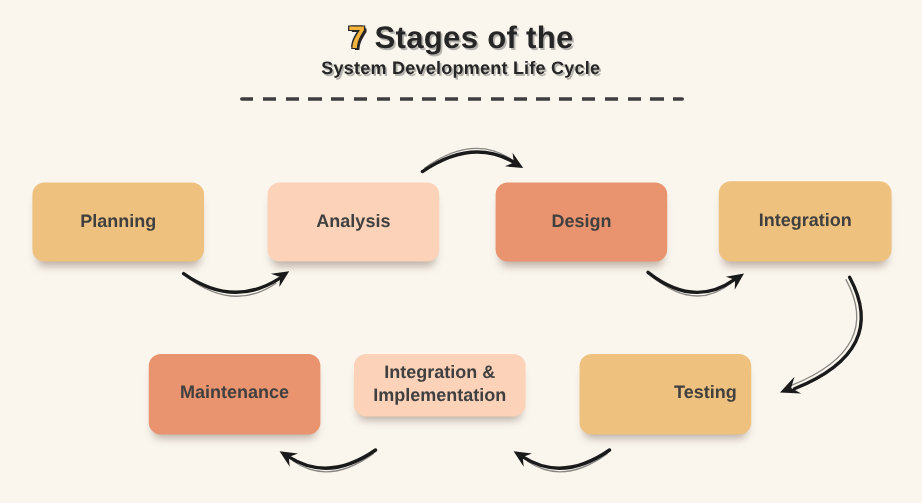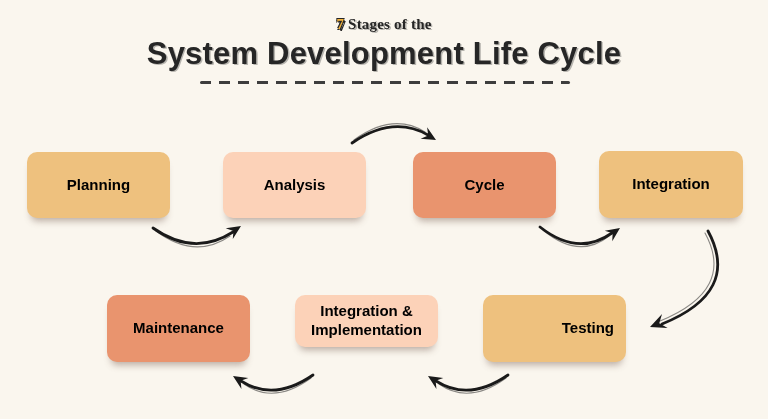--- a/index.html
+++ b/index.html
@@ -14,55 +14,54 @@
     overflow:hidden;
   }
   .title-wrap{
     position:absolute;top:15px;left:0;width:768px;
     text-align:center;
     color:#262626;
     line-height:1.28;
     user-select:none;
   }
   .title-line1{
-    font-size:15px;font-weight:bold;
+    font-size:26px;font-weight:bold;
     text-shadow:1.4px 1.4px 0 rgba(40,40,40,.32);
     letter-spacing:.2px;
-    font-family:Liberation Serif, serif;
   }
   .title-highlight{
     color:#f4b43c;
     text-shadow:-1px -1px 0 #262626,1px -1px 0 #262626,-1px 1px 0 #262626,1px 1px 0 #262626,2px 2px 0 #262626;
   }
   .title-line2{
-    font-size:31px;font-weight:bold;
+    font-size:15px;font-weight:bold;
     text-shadow:1.4px 1.4px 0 rgba(40,40,40,.32);
     letter-spacing:.2px;
   }
   .dashed-divider{
     position:absolute;left:200px;top:81px;
     width:370px;height:3px;
     background:repeating-linear-gradient(90deg,#3d3d3d 0 11px,transparent 11px 19px);
     border-radius:2px;
   }
   .stage{
     position:absolute;
     border-radius:10px;
     display:flex;align-items:center;justify-content:center;
     text-align:center;
-    font-size:15px;font-weight:bold;color:#000000;
+    font-size:15px;font-weight:bold;color:#404040;
     line-height:1.25;
     padding:0 12px;box-sizing:border-box;
     box-shadow:0 7px 7px -4px rgba(110,85,70,.45);
   }
   .pos-planning     {left:27px; top:152px;width:143px;height:66px;}
   .pos-analysis     {left:223px;top:152px;width:143px;height:66px;}
   .pos-design       {left:413px;top:152px;width:143px;height:66px;}
   .pos-development  {left:599px;top:151px;width:144px;height:67px;}
-  .pos-maintenance  {left:107px;top:295px;width:143px;height:67px;}
+  .pos-maintenance  {left:124px;top:295px;width:143px;height:67px;}
   .pos-integration  {left:295px;top:295px;width:143px;height:52px;}
   .pos-testing      {left:483px;top:295px;width:143px;height:67px;justify-content:flex-end;}
   svg.flow{position:absolute;left:0;top:0;pointer-events:none;}
   .arrow-stroke{fill:none;stroke:#1a1a1a;stroke-width:2.8;stroke-linecap:round;}
   .arrow-ghost{fill:none;stroke:#1a1a1a;stroke-width:1.1;stroke-linecap:round;opacity:.5;}
   .arrow-head{fill:#1a1a1a;stroke:none;}
 </style>
 </head>
 <body>
 
@@ -75,21 +74,21 @@
 
   <div class="dashed-divider"></div>
 
   <div class="stage pos-planning" style="background: rgb(238, 193, 126);">
     <span>Planning</span>
   </div>
   <div class="stage pos-analysis" style="background: rgb(252, 210, 184);">
     <span>Analysis</span>
   </div>
   <div class="stage pos-design" style="background: rgb(233, 148, 110);">
-    <span>Cycle</span>
+    <span>Design</span>
   </div>
   <div class="stage pos-development" style="background: rgb(238, 193, 126);">
     <span>Integration</span>
   </div>
   <div class="stage pos-testing" style="background: rgb(238, 193, 126);">
     <span>Testing</span>
   </div>
   <div class="stage pos-integration" style="background: rgb(252, 210, 184);">
     <span>Integration &amp; Implementation</span>
   </div>

